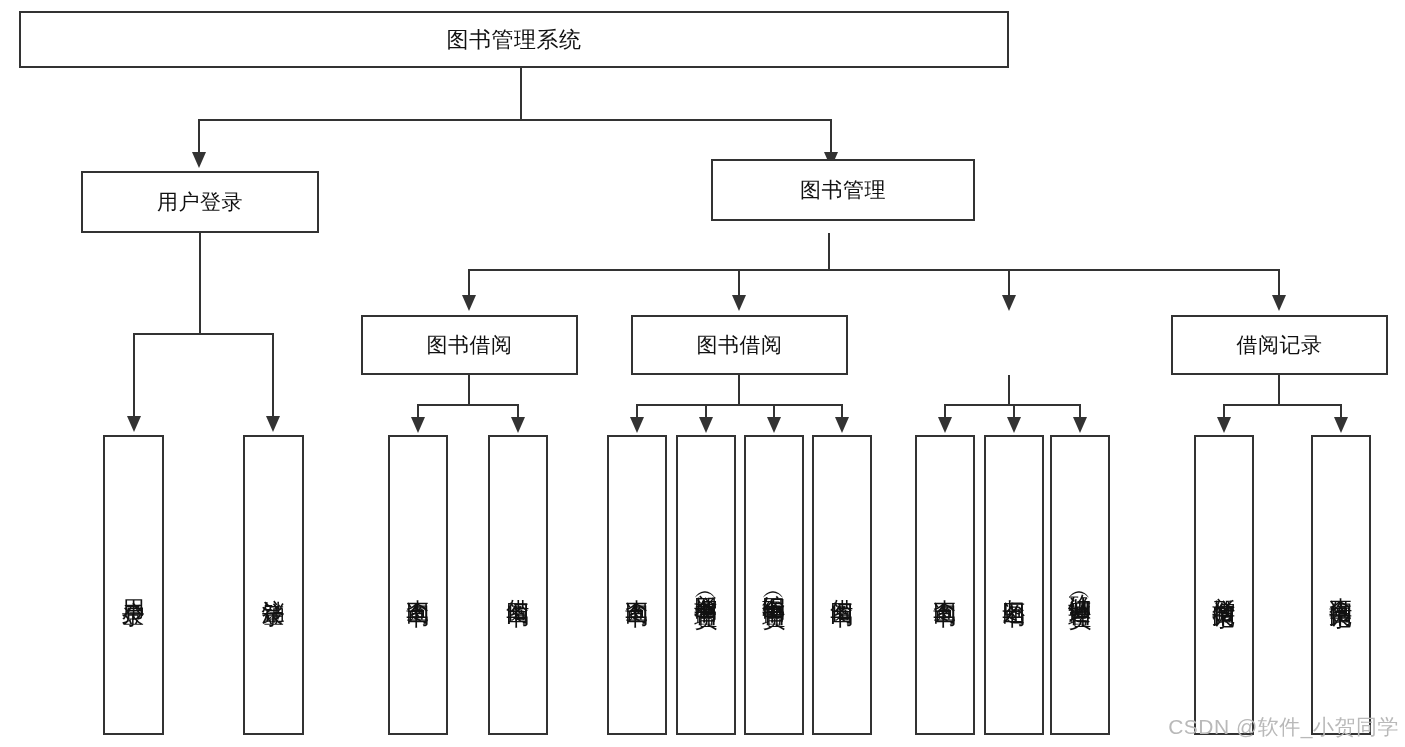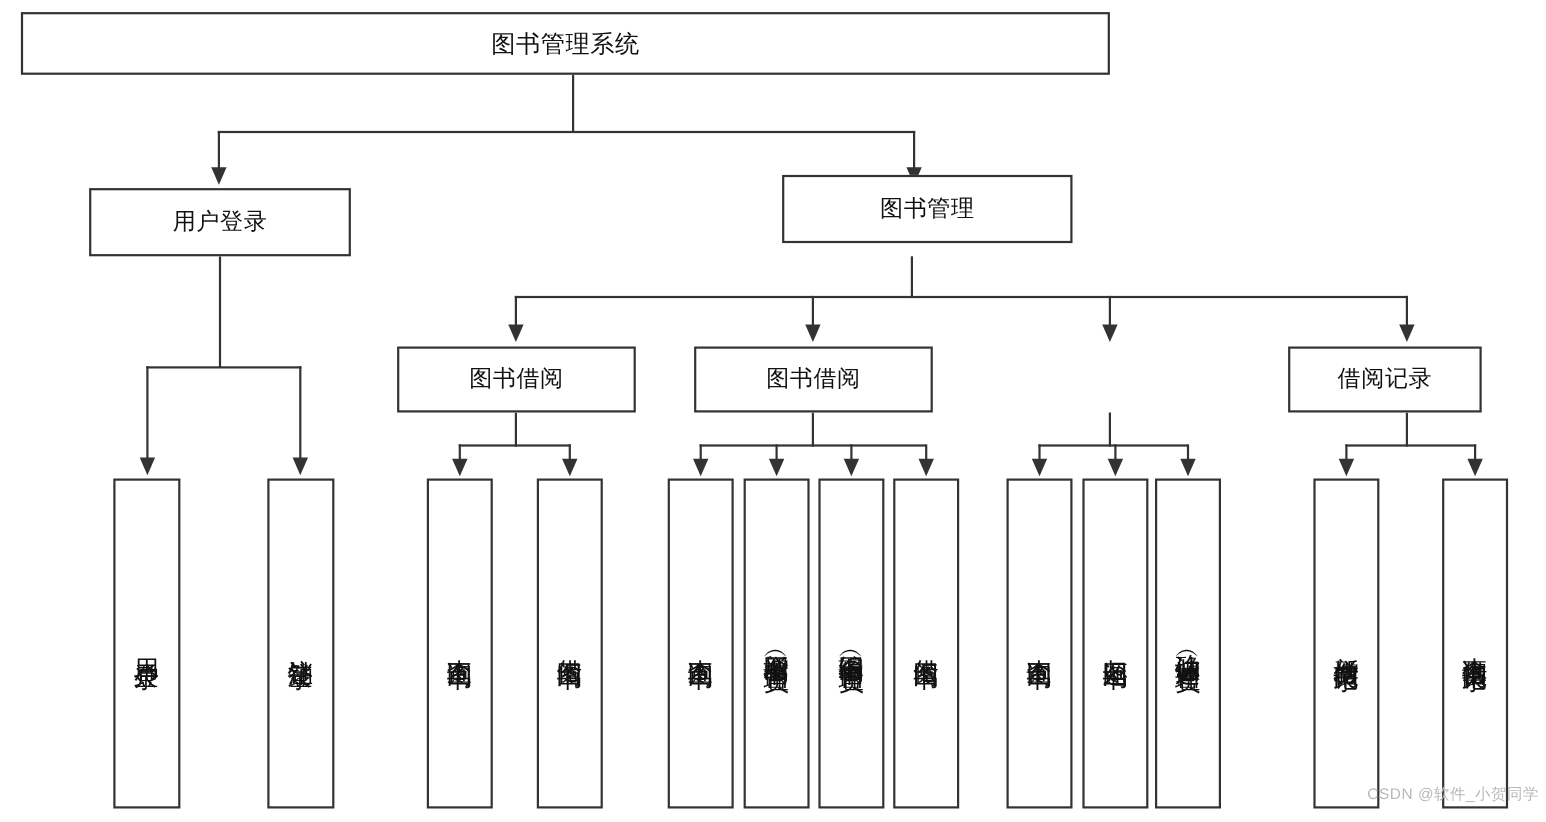--- a/index.html
+++ b/index.html
@@ -72,22 +72,22 @@
     height: 0;
     border-left: 7px solid transparent;
     border-right: 7px solid transparent;
     border-top: 16px solid #333333;
     z-index: 2;
   }
   
   #watermark {
     position: absolute;
     right: 6px;
-    bottom: 16px;
-    font-size: 14px;
+    bottom: 6px;
+    font-size: 21px;
     color: #b9b9b9;
     letter-spacing: 0.5px;
     white-space: nowrap;
     z-index: 5;
     font-family: "Liberation Sans", "DejaVu Sans", sans-serif;
   }
 </style>
 </head>
 <body>
 
@@ -132,21 +132,21 @@
   <div class="arrow" style="left:1002px; top:295px;"></div>
   <div class="ln v" style="left:1278px; top:269px; width:2px; height:28px;"></div>
   <div class="arrow" style="left:1272px; top:295px;"></div>
 
   <div class="node horiz" style="left:361px; top:315px; width:217px; height:60px;">
     <span class="node-label">图书借阅</span>
   </div>
   <div class="node horiz" style="left:631px; top:315px; width:217px; height:60px;">
     <span class="node-label">图书借阅</span>
   </div>
-  <div class="node horiz" style="left:1171px; top:315px; width:176px; height:60px;">
+  <div class="node horiz" style="left:1171px; top:315px; width:217px; height:60px;">
     <span class="node-label">借阅记录</span>
   </div>
 
   <div class="ln v" style="left:468px; top:375px; width:2px; height:31px;"></div>
   <div class="ln h" style="left:417px; top:404px; width:102px; height:2px;"></div>
   <div class="ln v" style="left:417px; top:404px; width:2px; height:16px;"></div>
   <div class="arrow" style="left:411px; top:417px;"></div>
   <div class="ln v" style="left:517px; top:404px; width:2px; height:16px;"></div>
   <div class="arrow" style="left:511px; top:417px;"></div>
 

